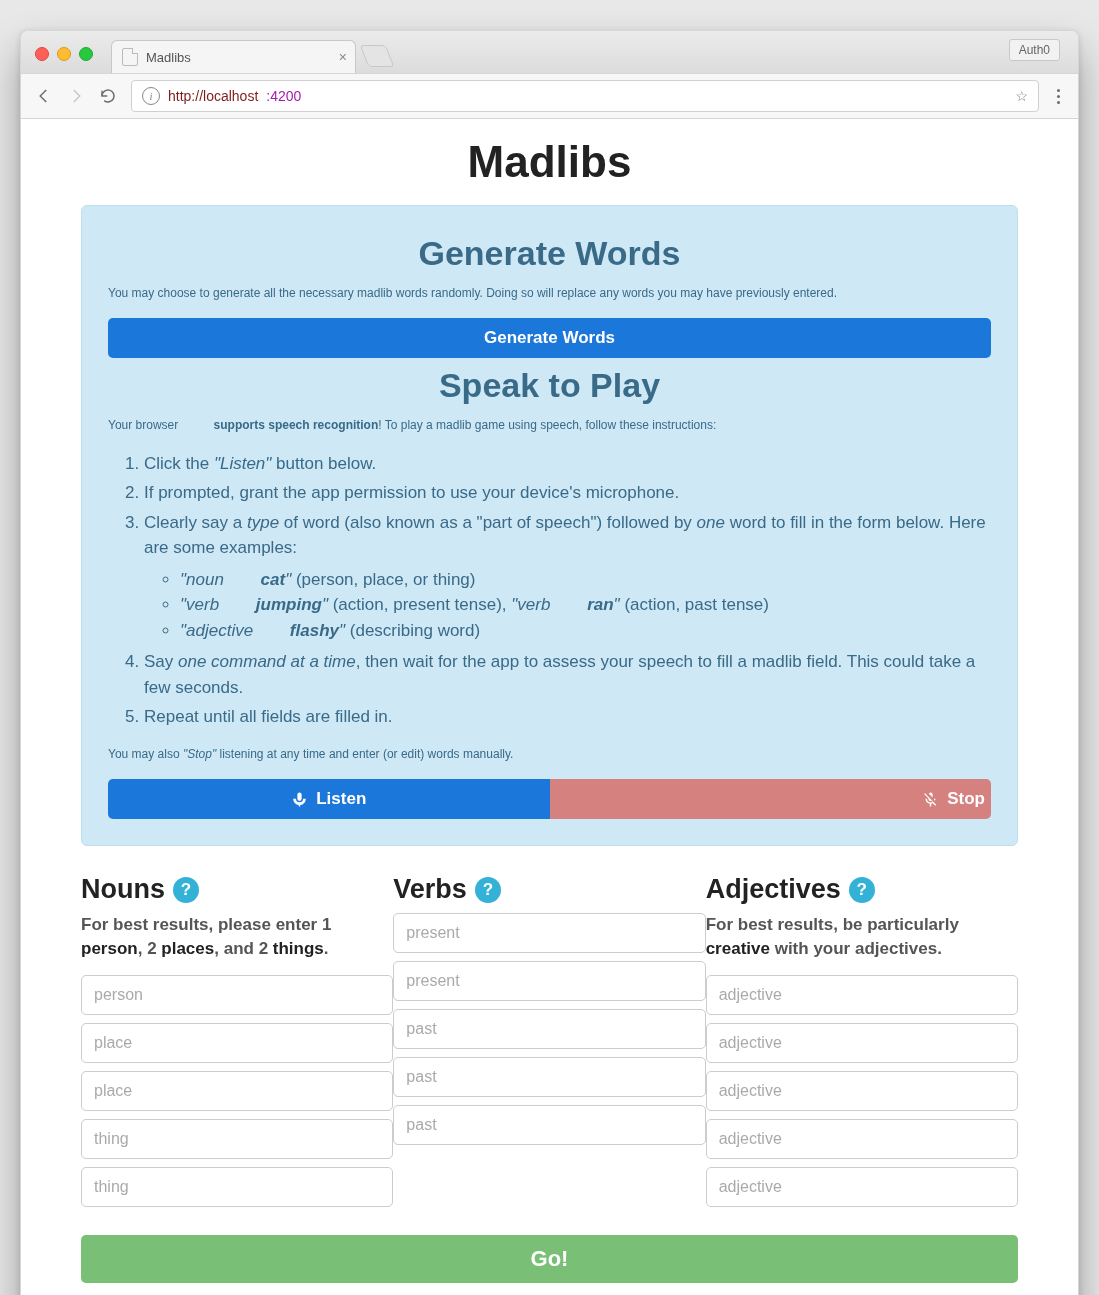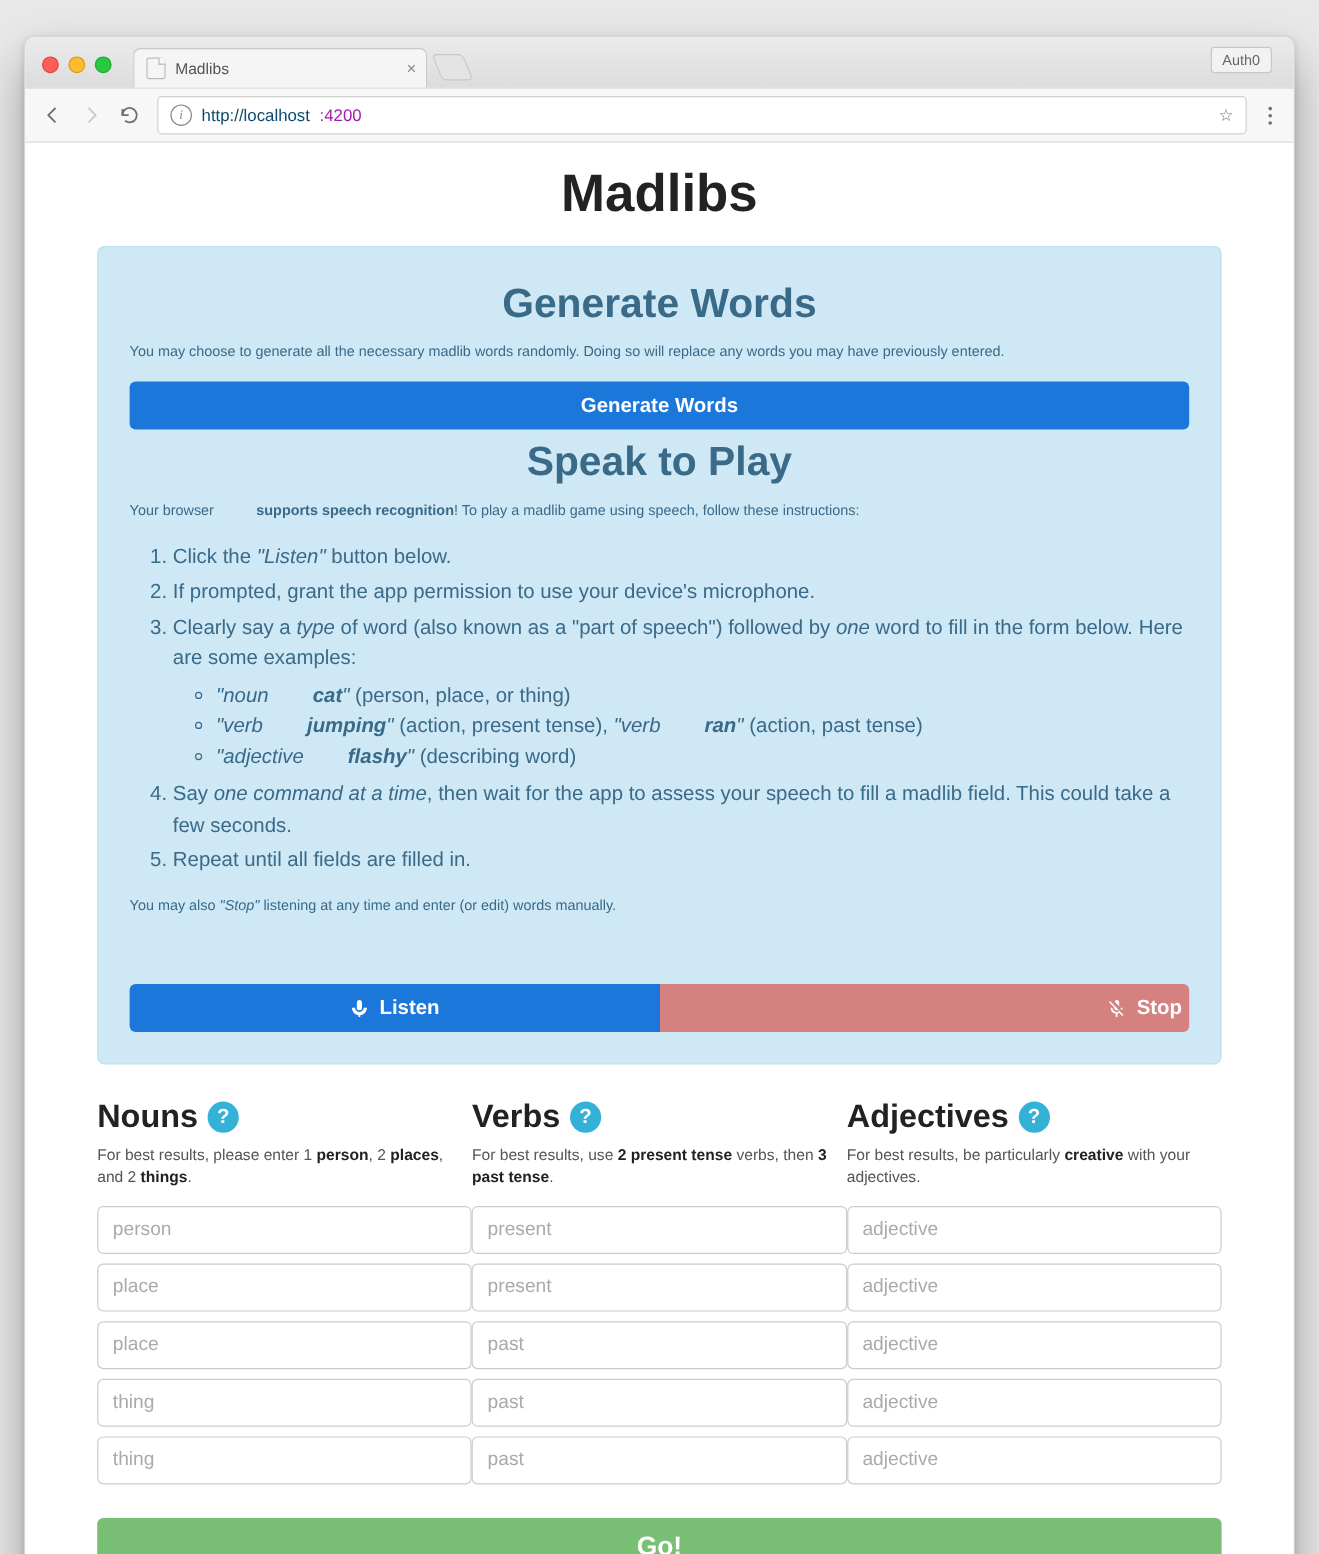--- a/index.html
+++ b/index.html
@@ -93,21 +93,21 @@
   .nav-ico{width:18px;height:18px;display:flex;align-items:center;justify-content:center;color:#6e6e6e;}
   .nav-ico.disabled{color:#c9c9c9;}
   .nav-ico svg{width:18px;height:18px;stroke:currentColor;fill:none;stroke-width:2;}
   .addr{
     flex:1;height:30px;border:1px solid var(--addr-border);
     border-radius:4px;background:var(--addr-bg);
     display:flex;align-items:center;padding:0 10px;gap:8px;font-size:14px;color:#333;
   }
   .addr .info{width:16px;height:16px;border:1.5px solid #888;border-radius:50%;
     display:flex;align-items:center;justify-content:center;font-size:11px;color:#888;font-family:Georgia,serif;font-style:italic;line-height:1;}
-  .addr .url-host{color:#0c4a6e;}
+  .addr .url-host{color:#7f1d1d;}
   .addr .url-rest{color:#a21caf;}
   .addr .spacer{flex:1;}
   .addr .star{color:var(--star);}
   .menu-dots{display:flex;flex-direction:column;gap:3px;padding:0 4px;}
   .menu-dots span{width:3px;height:3px;border-radius:50%;background:#6e6e6e;}
   
   .page{background:var(--body-bg);padding:14px 60px 54px;}
   h1.page-title{
     text-align:center;font-size:44px;font-weight:700;color:var(--text-dark);
     margin:4px 0 18px;
@@ -129,36 +129,36 @@
   .btn{
     display:flex;align-items:center;justify-content:center;gap:8px;
     height:40px;border-radius:5px;font-size:17px;font-weight:600;color:#fff;
     cursor:pointer;user-select:none;border:none;
   }
   .btn.block{width:100%;}
   .btn.blue{background:var(--blue-btn);}
   .btn.red{background:var(--red-btn);justify-content:flex-end;}
   .btn.green{background:var(--green-btn);font-size:22px;height:48px;}
   .btn-row{display:flex;gap:0;margin-top:10px;}
-  .btn-row .btn{flex:1;border-radius:0;margin-top:41px;}
+  .btn-row .btn{flex:1;border-radius:0;}
   .btn-row .btn:first-child{border-radius:5px 0 0 5px;}
   .btn-row .btn:last-child{border-radius:0 5px 5px 0;}
   .btn svg{width:17px;height:17px;fill:#fff;}
   
   .cols{display:flex;margin-top:28px;}
   .col{flex:1;}
   .col h3{
     font-size:27px;font-weight:700;color:var(--text-dark);
     margin:0 0 8px;display:flex;align-items:center;gap:8px;
   }
   .help{
     width:26px;height:26px;border-radius:50%;background:var(--help-bg);
     color:#fff;font-weight:700;font-size:17px;display:flex;align-items:center;justify-content:center;
   }
-  .col .hint{font-size:13px;color:var(--muted);line-height:1.4;margin:2px 0 14px;}
+  .col .hint{font-size:17px;color:var(--muted);line-height:1.4;margin:2px 0 14px;font-weight:bold;}
   .col .hint strong{color:#222;}
   .field{
     width:100%;box-sizing:border-box;height:40px;border:1px solid var(--input-border);
     border-radius:5px;padding:0 12px;font-size:16px;color:#333;margin-bottom:8px;
     background:#fff;
   }
   .field::placeholder{color:var(--input-placeholder);}
   .go-wrap{margin-top:20px;}
 </style>
 </head>
@@ -288,23 +288,20 @@
           <input class="field" placeholder="place" style="">
           <input class="field" placeholder="thing" style="">
           <input class="field" placeholder="thing" style="">
         </div>
 
         <div class="col">
           <h3>
             <span>Verbs</span>
             <span class="help">?</span>
           </h3>
-          <p class="hint">
-            <span>For best results, use </span><strong>2 present tense</strong><span> verbs, then </span><strong>3 past tense</strong><span>.</span>
-          </p>
           <input class="field" placeholder="present" style="">
           <input class="field" placeholder="present" style="">
           <input class="field" placeholder="past" style="">
           <input class="field" placeholder="past" style="">
           <input class="field" placeholder="past" style="">
         </div>
 
         <div class="col">
           <h3>
             <span>Adjectives</span>

